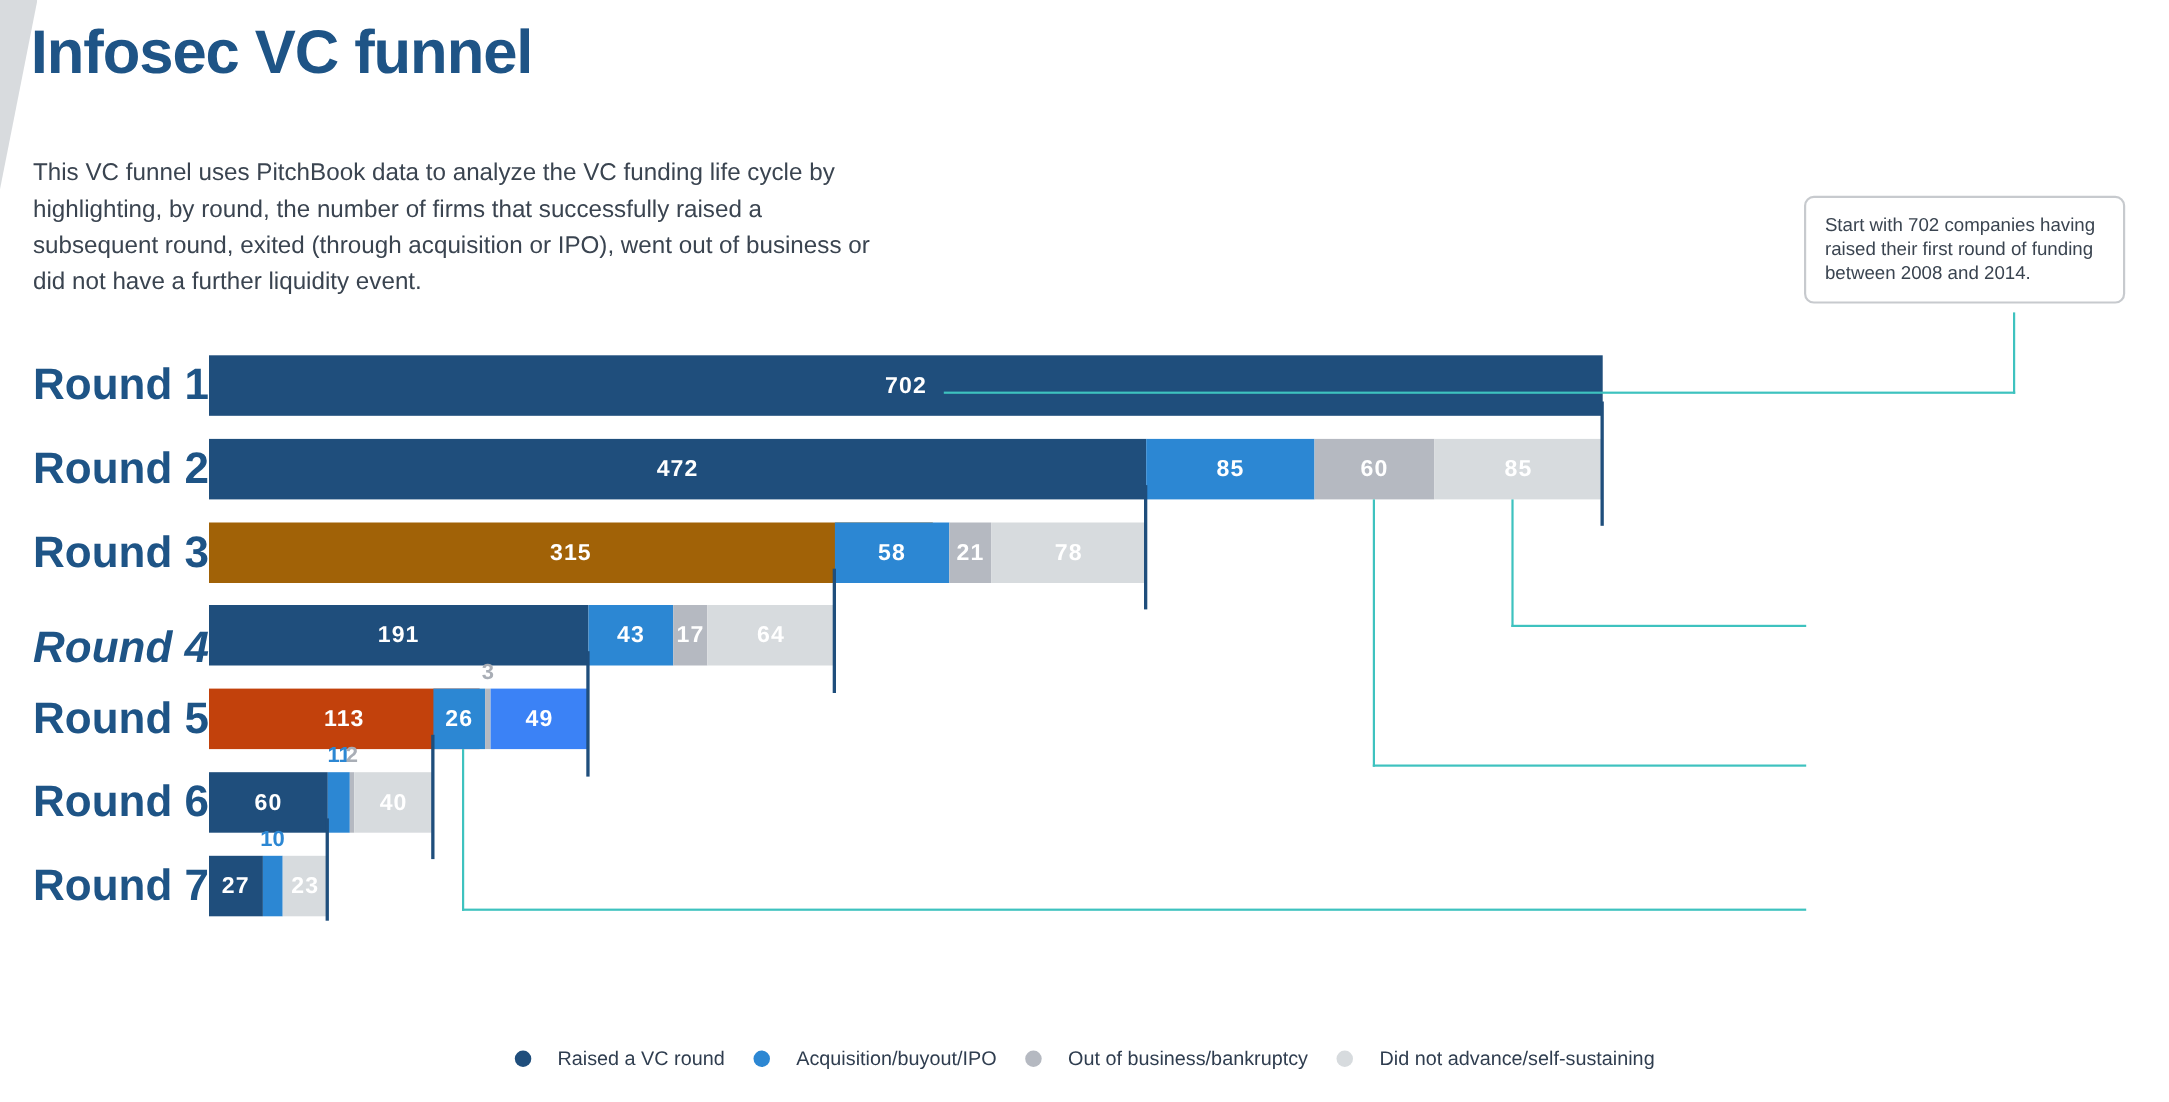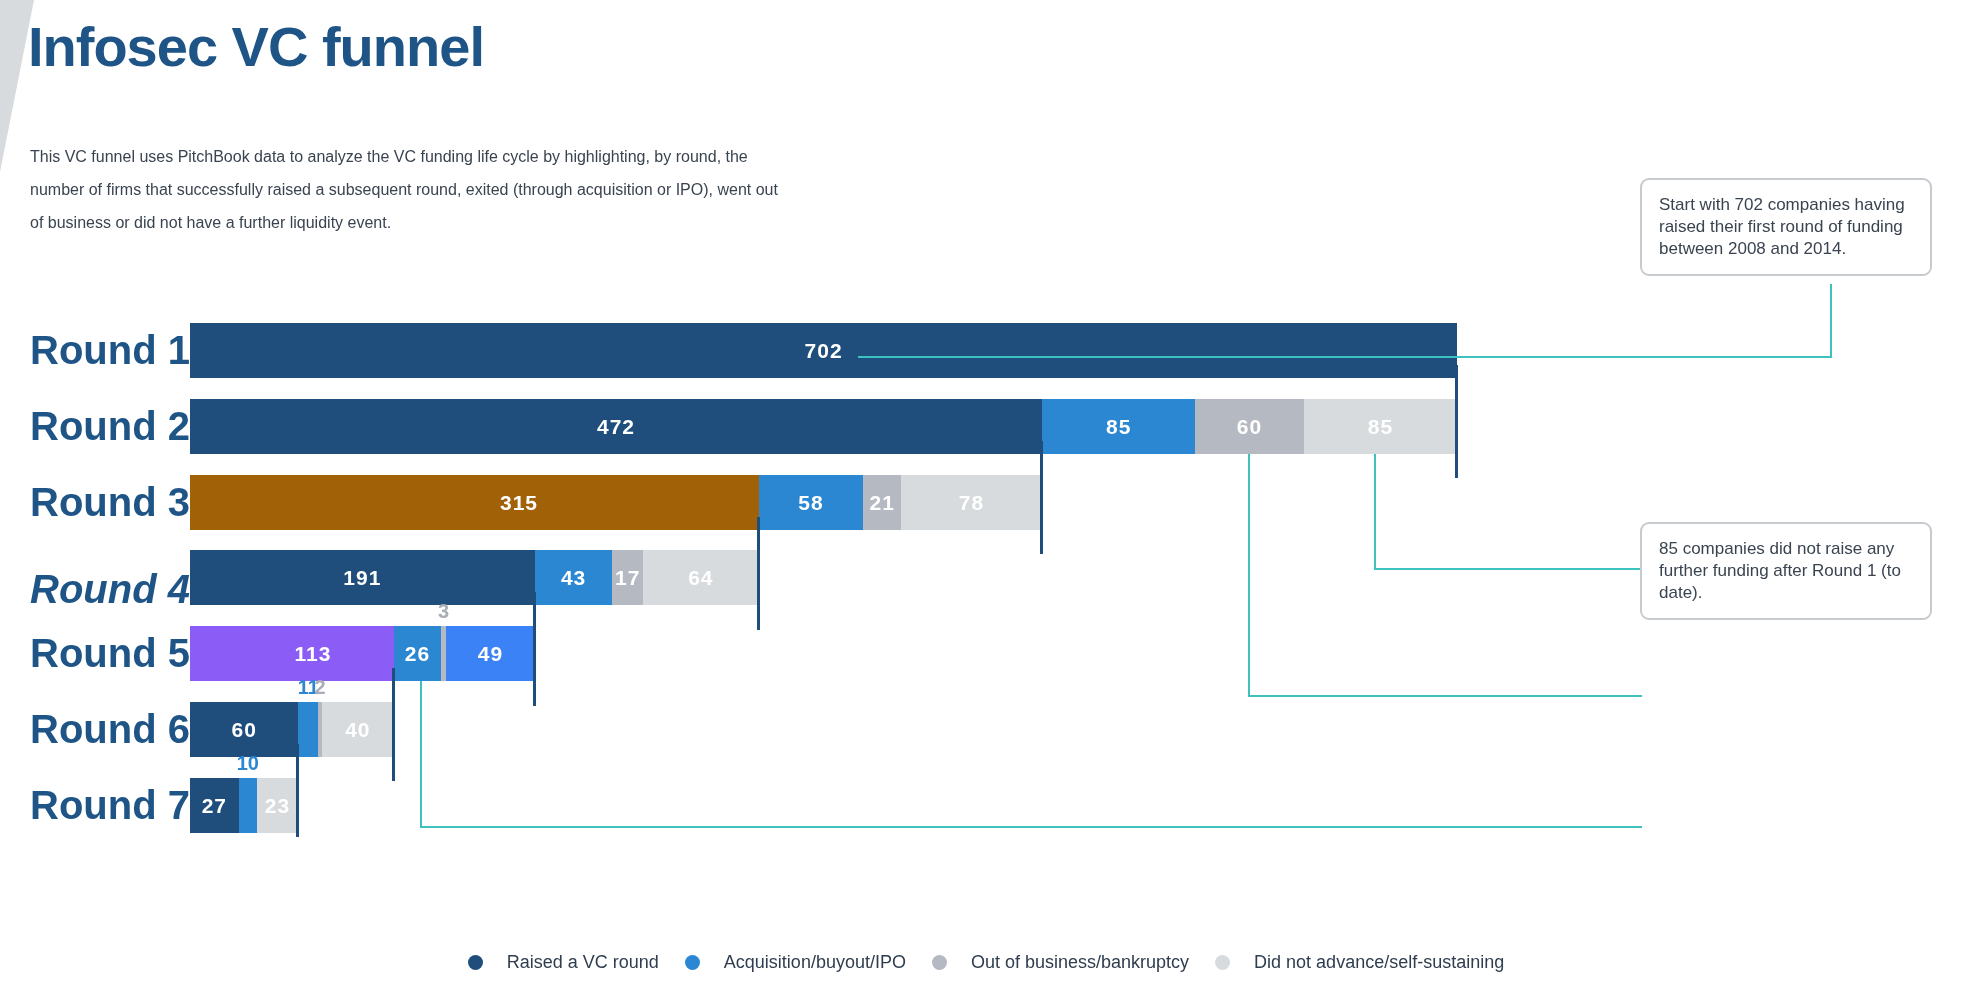--- a/index.html
+++ b/index.html
@@ -11,21 +11,21 @@
     position:absolute;left:0;top:0;width:34px;height:172px;
     background:#d8dbde;
     clip-path:polygon(0 0,100% 0,0 100%);
   }
   .page-title{
     position:absolute;left:28px;top:14px;margin:0;
     font-size:56px;font-weight:bold;letter-spacing:-1px;color:#1e5486;
   }
   .intro{
     position:absolute;left:30px;top:140px;width:762px;margin:0;
-    font-size:16px;line-height:33px;color:#3a4450;
+    font-size:22px;line-height:33px;color:#3a4450;
   }
   
   .row-label{
     position:absolute;left:30px;
     font-size:40px;font-weight:bold;color:#1e5486;
     display:flex;align-items:center;
   }
   .bar{position:absolute;z-index:1;}
   .seg{
     position:absolute;top:0;height:100%;
@@ -135,21 +135,21 @@
         <div class="seg" style="left: 422.37px; width: 30.685px; background: rgb(181, 185, 193);">
           <span class="seg-label">17</span>
         </div>
         <div class="seg" style="left: 453.055px; width: 115.52px; background: rgb(215, 219, 222);">
           <span class="seg-label">64</span>
         </div>
       </div>
       <div class="row-label" style="top: 626px; height: 55px;">Round 5</div>
       <div class="above-label" style="left: 443.602px; top: 600px; color: rgb(169, 174, 182);">3</div>
       <div class="bar" style="left: 190px; top: 626px; height: 55px;">
-        <div class="seg" style="left: 0px; width: 246px; background: #8b5cf6;">
+        <div class="seg" style="left: 0px; width: 246px; background: #c2410c;">
           <span class="seg-label">113</span>
         </div>
         <div class="seg" style="left: 203.965px; width: 46.93px; background: rgb(44, 135, 211);">
           <span class="seg-label">26</span>
         </div>
         <div class="seg" style="left: 250.895px; width: 5.415px; background: rgb(181, 185, 193);"></div>
         <div class="seg" style="left: 256.31px; width: 88.445px; background: #3b82f6;">
           <span class="seg-label">49</span>
         </div>
       </div>
@@ -191,23 +191,20 @@
   <div class="conn c2v"></div>
   <div class="conn c2h"></div>
   <div class="conn c3v"></div>
   <div class="conn c3h"></div>
   <div class="conn c4v"></div>
   <div class="conn c4h"></div>
 
   <div class="callout co1">
     <span>Start with 702 companies having raised their first round of funding between 2008 and 2014.</span>
   </div>
-  <div class="callout co2">
-    <span>85 companies did not raise any further funding after Round 1 (to date).</span>
-  </div>
 
   <div class="legend" id="legend">
       <div class="legend-item">
         <div class="legend-dot" style="background: rgb(31, 78, 124);"></div>
         <div class="legend-label">Raised a VC round</div>
       </div>
       <div class="legend-item">
         <div class="legend-dot" style="background: rgb(44, 135, 211);"></div>
         <div class="legend-label">Acquisition/buyout/IPO</div>
       </div>

